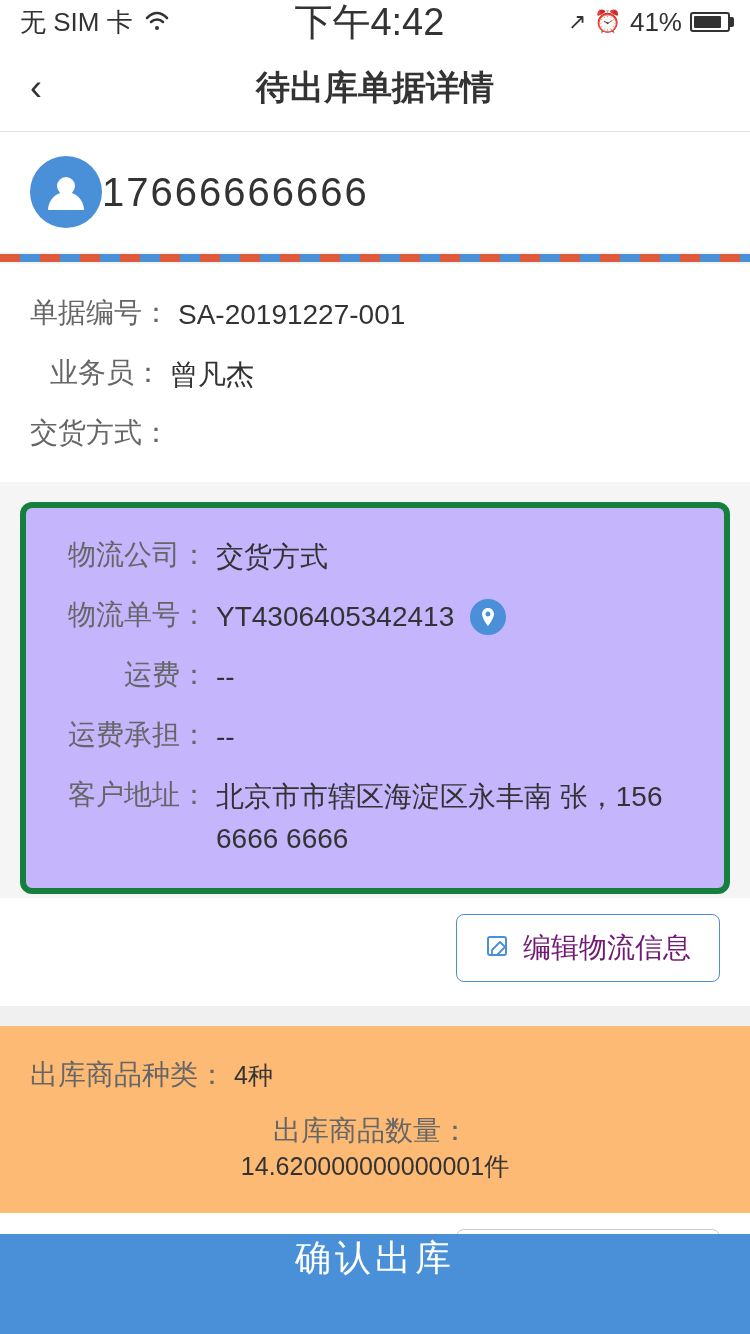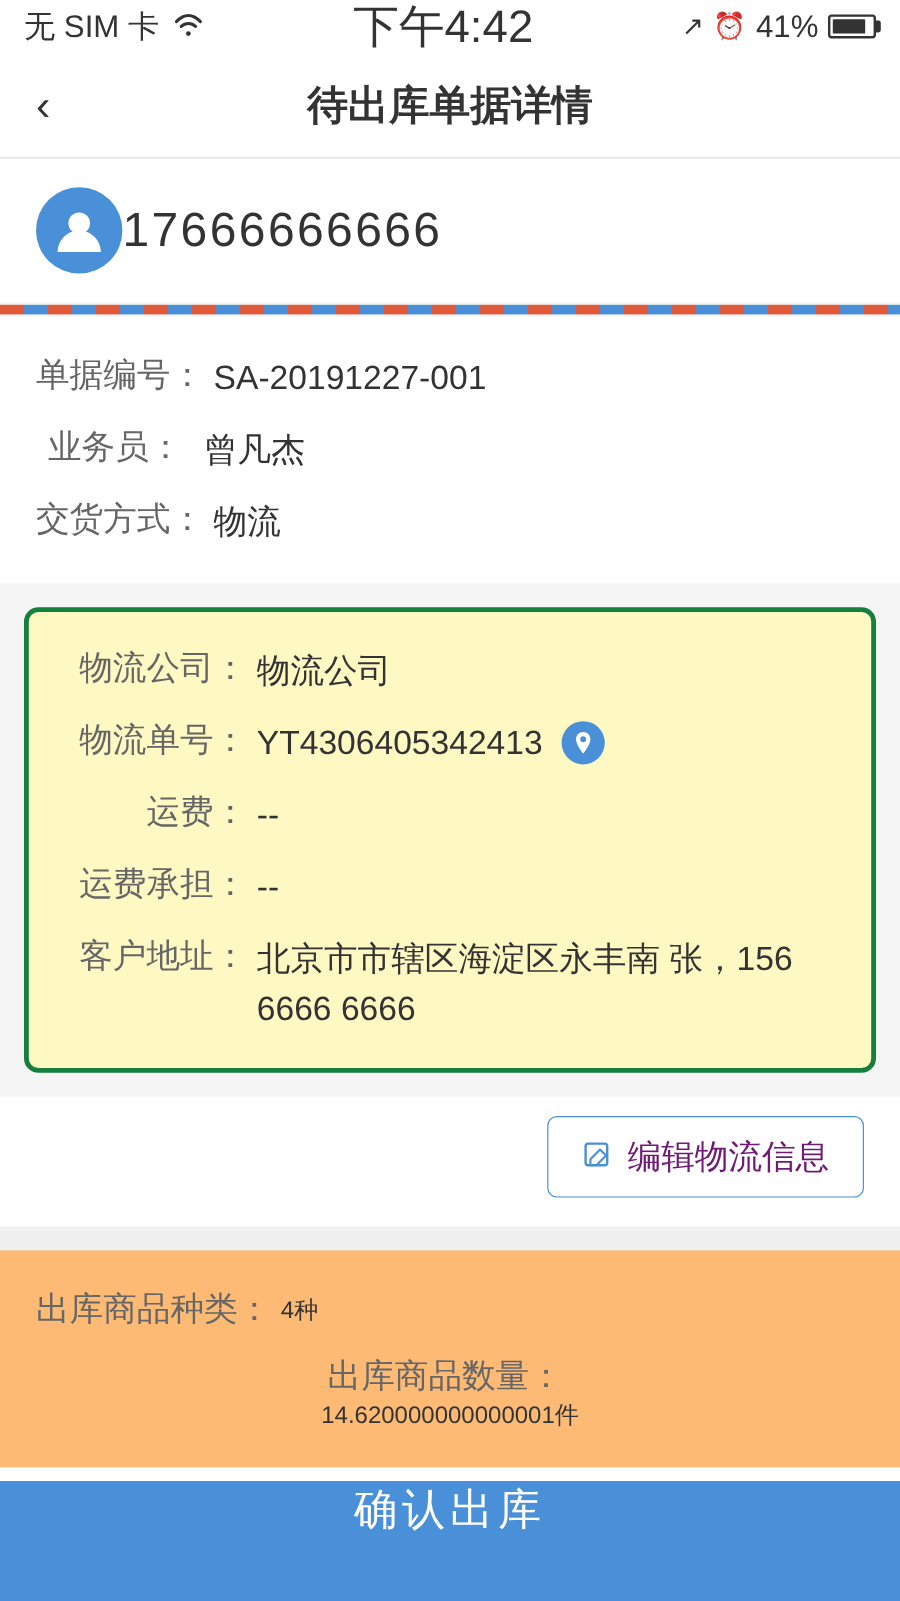--- a/index.html
+++ b/index.html
@@ -147,38 +147,38 @@
       align-items: flex-start;
       margin-bottom: 18px;
     }
     .info-row:last-child {
       margin-bottom: 0;
     }
     .info-label {
       color: #666;
       font-size: 28px;
       min-width: 140px;
-      text-align: center;
+      text-align: right;
       padding-right: 8px;
       flex-shrink: 0;
     }
     .info-value {
       color: #333;
       font-size: 28px;
       flex: 1;
       line-height: 1.5;
     }
 
     
     .logistics-card {
-      background: #fef9c3;
-      border: 4px solid #15803d;
+      background: #c4b5fd;
+      border: 6px solid #15803d;
       border-radius: 12px;
       padding: 28px 30px;
-      margin: 20px 20px;
+      margin: 4px 20px;
     }
     .logistics-row {
       display: flex;
       align-items: flex-start;
       margin-bottom: 18px;
     }
     .logistics-row:last-child {
       margin-bottom: 0;
     }
     .logistics-label {
@@ -258,21 +258,21 @@
     .goods-label {
       color: #666;
       font-size: 28px;
       min-width: 180px;
       text-align: right;
       padding-right: 8px;
       flex-shrink: 0;
     }
     .goods-value {
       color: #333;
-      font-size: 20px;
+      font-size: 25px;
       flex: 1;
     }
 
     
     .btn-view-details {
       display: flex;
       justify-content: flex-end;
       padding: 16px 30px 24px;
       background: #fff;
     }
@@ -368,28 +368,27 @@
     <div class="info-row">
       <span class="info-label">单据编号：</span>
       <span class="info-value">SA-20191227-001</span>
     </div>
     <div class="info-row">
       <span class="info-label">业务员：</span>
       <span class="info-value">曾凡杰</span>
     </div>
     <div class="info-row">
       <span class="info-label">交货方式：</span>
-      <span class="info-value">物流</span>
     </div>
   </div>
 
   <div class="logistics-card">
     <div class="logistics-row">
       <span class="logistics-label">物流公司：</span>
-      <span class="logistics-value">物流公司</span>
+      <span class="logistics-value">交货方式</span>
     </div>
     <div class="logistics-row">
       <span class="logistics-label">物流单号：</span>
       <span class="logistics-value">
         <span>YT4306405342413</span>
         <span class="location-icon">
           <svg viewBox="0 0 20 20">
             <path d="M10 1C6.7 1 4 3.7 4 7c0 4.5 6 12 6 12s6-7.5 6-12c0-3.3-2.7-6-6-6zm0 8.5a2.5 2.5 0 110-5 2.5 2.5 0 010 5z"></path>
           </svg>
         </span>

